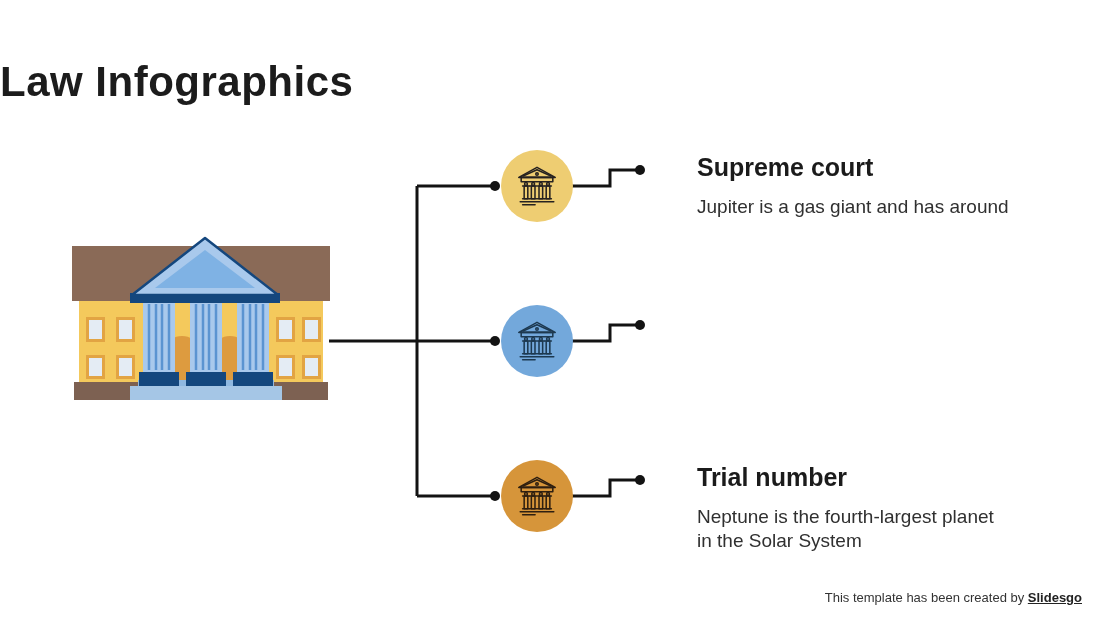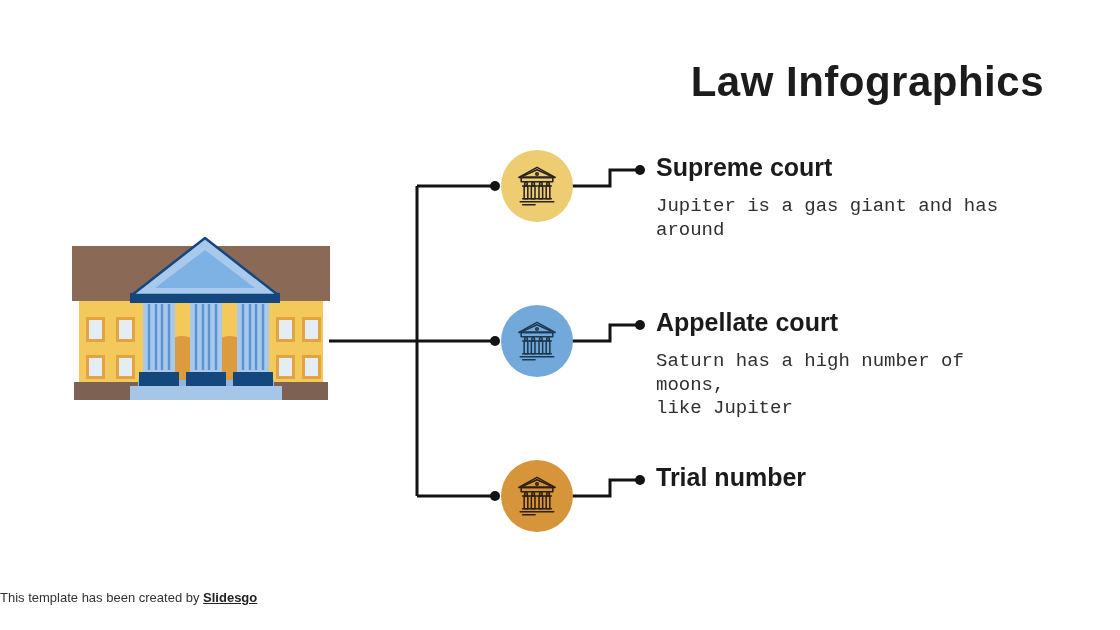--- a/index.html
+++ b/index.html
@@ -1,40 +1,40 @@
 <!DOCTYPE html>
 <html><head>
 <meta charset="utf-8">
 <style>
   html,body{margin:0;padding:0;background:#ffffff;}
   .slide{
     position:relative;width:1120px;height:630px;background:#ffffff;
     font-family:"Liberation Sans","DejaVu Sans",sans-serif;overflow:hidden;
   }
   .main-title{
-    position:absolute;top:58px;left:0;width:1044px;text-align:right;
+    position:absolute;top:58px;left:0;width:1044px;text-align:left;
     font-size:42px;font-weight:800;letter-spacing:.5px;color:#1c1c1c;
   }
   .connector-svg{position:absolute;left:0;top:0;width:1120px;height:630px;pointer-events:none;}
   .building{position:absolute;left:70px;top:236px;width:260px;height:164px;}
   .circle{
     position:absolute;left:501px;width:72px;height:72px;border-radius:50%;
     display:flex;align-items:center;justify-content:center;
   }
   .circle-1{top:150px;} .circle-2{top:305px;} .circle-3{top:460px;}
-  .row-text{position:absolute;left:656px;width:360px;}
+  .row-text{position:absolute;left:697px;width:360px;}
   .row-text-1{top:150px;} .row-text-2{top:305px;} .row-text-3{top:460px;}
   .item-title{
     padding-top:2px;font-size:25px;line-height:30px;font-weight:700;color:#1b1b1b;
   }
   .item-desc{
-    margin-top:13px;font-size:19px;line-height:23.5px;color:#303030;font-family:Liberation Mono, monospace;
+    margin-top:13px;font-size:19px;line-height:23.5px;color:#303030;
   }
   .footer{
-    position:absolute;top:590px;left:0;width:1082px;text-align:left;
+    position:absolute;top:590px;left:0;width:1082px;text-align:right;
     font-size:13px;color:#333333;
   }
   .footer-brand{font-weight:800;text-decoration:underline;color:#222222;cursor:pointer;}
 </style>
 </head>
 <body>
 
 <div class="slide">
 
   <div class="main-title">Law Infographics</div>
@@ -196,29 +196,26 @@
     </svg>
   </div>
 
   <div class="row-text row-text-1">
     <div class="item-title">Supreme court</div>
     <div class="item-desc">
       <div>Jupiter is a gas giant and has around</div>
     </div>
   </div>
 
-  <div class="row-text row-text-2">
-    <div class="item-title">Appellate court</div>
-    <div class="item-desc">
-      <div>Saturn has a high number of moons,</div>
-      <div>like Jupiter</div>
-    </div>
-  </div>
 
   <div class="row-text row-text-3">
     <div class="item-title">Trial number</div>
+    <div class="item-desc">
+      <div>Neptune is the fourth-largest planet</div>
+      <div>in the Solar System</div>
+    </div>
   </div>
 
   <div class="footer">
     <span>This template has been created by </span><span class="footer-brand">Slidesgo</span>
   </div>
 
 </div>
 
 </body></html>

